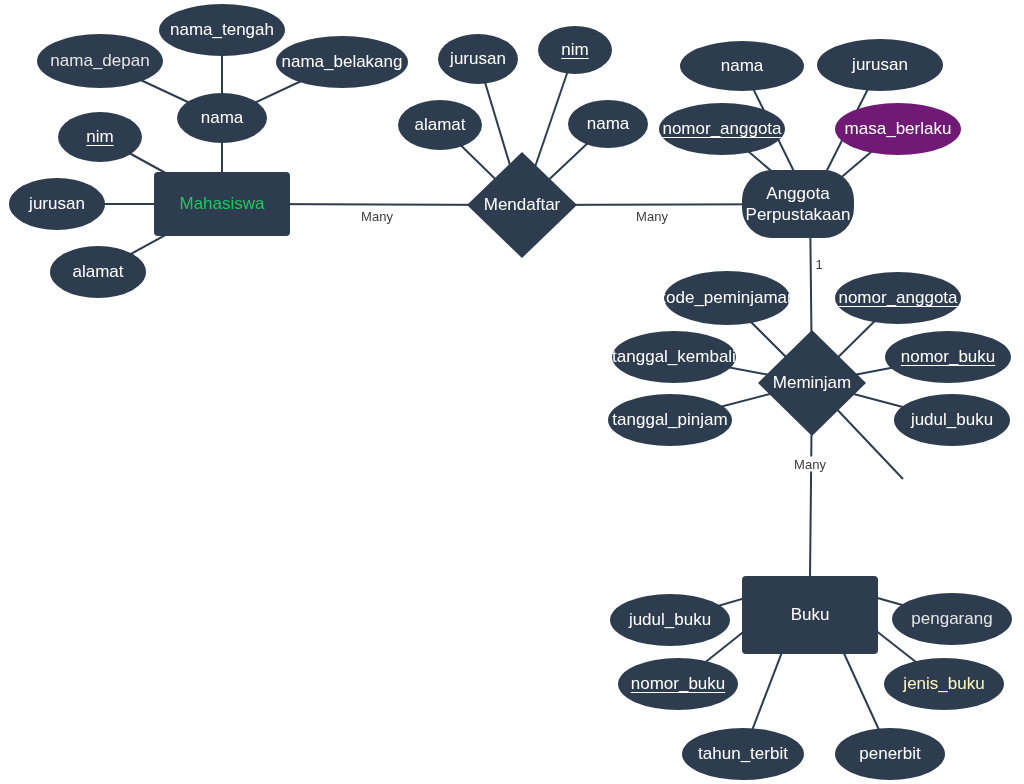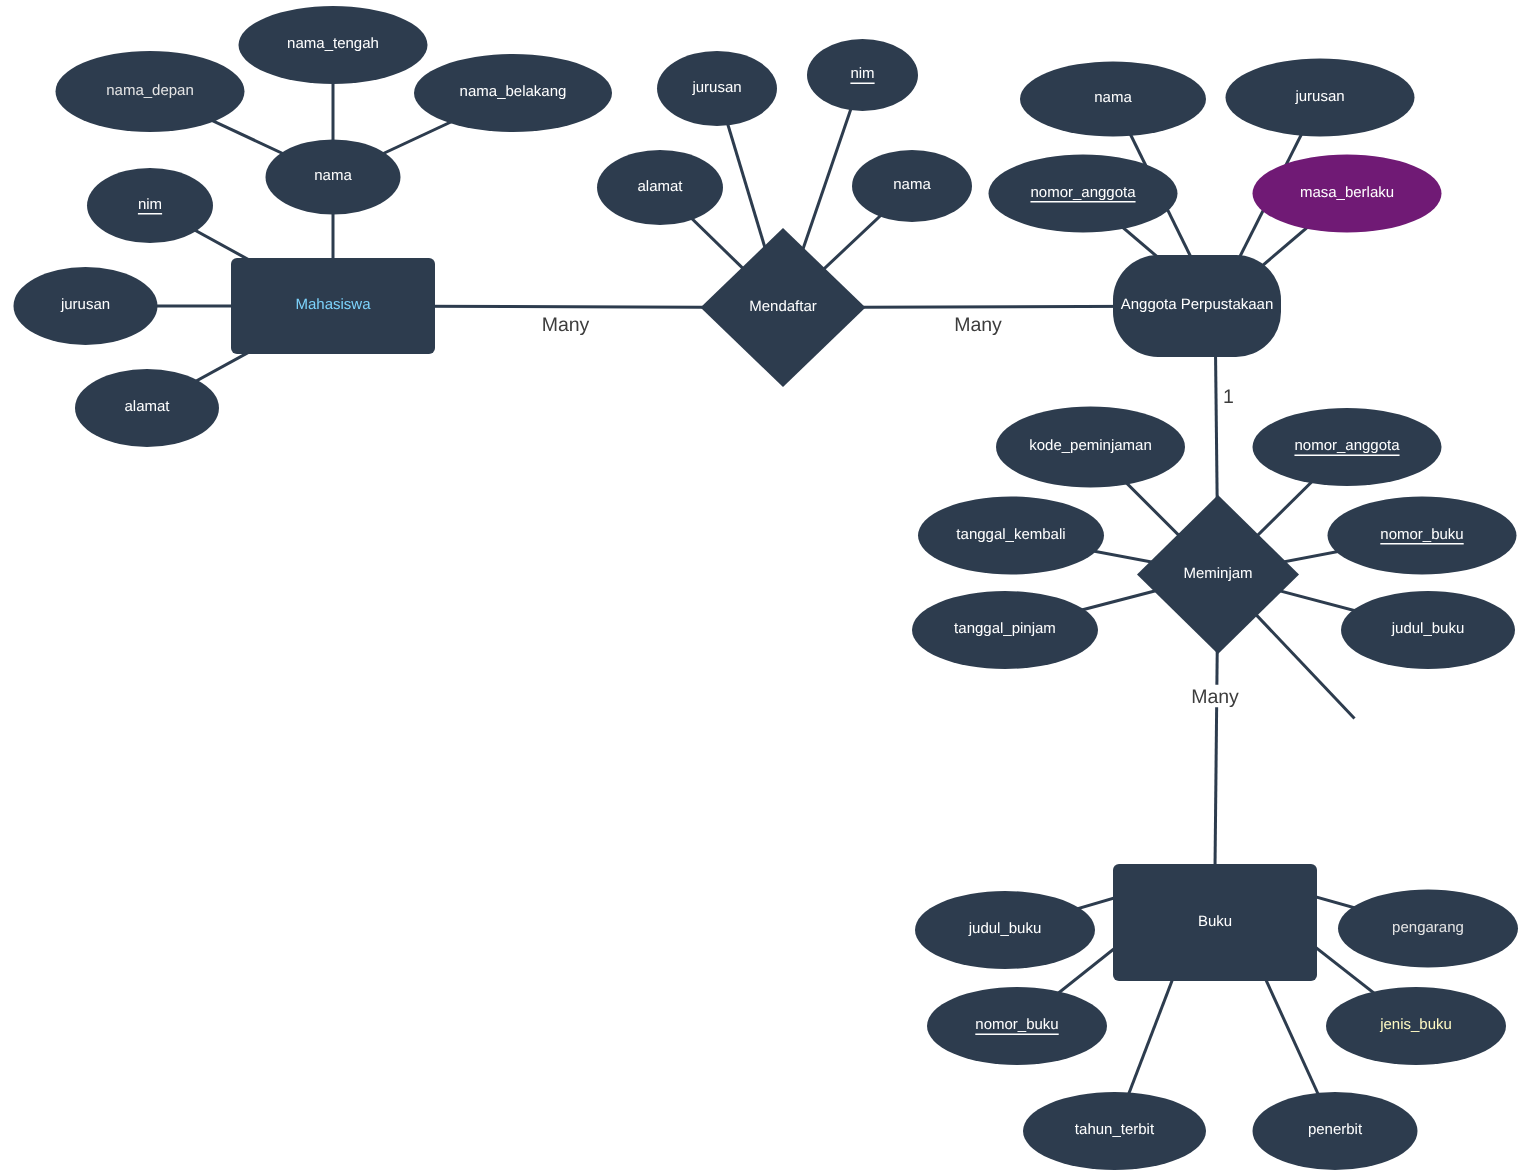--- a/index.html
+++ b/index.html
@@ -12,21 +12,21 @@
     overflow: hidden;
   }
   #edge-layer { position: absolute; left: 0; top: 0; }
   .node {
     position: absolute;
     display: flex;
     align-items: center;
     justify-content: center;
     text-align: center;
     color: #ffffff;
-    font-size: 10px;
+    font-size: 17px;
     line-height: 1.25;
   }
   .entity { border-radius: 4px; }
   .entity .lbl { display: block; max-width: 112px; }
   .attribute { border-radius: 50%; }
   .attribute .lbl { white-space: nowrap; }
   .attribute.key .lbl { text-decoration: underline; text-underline-offset: 3px; }
   .relationship .lbl { white-space: nowrap; }
   .edge-label {
     position: absolute;
@@ -68,21 +68,21 @@
       <line x1="670" y1="420" x2="812" y2="383" stroke="#2d3c4e" stroke-width="2"></line>
       <line x1="952" y1="420" x2="812" y2="383" stroke="#2d3c4e" stroke-width="2"></line>
       <line x1="903" y1="479" x2="812" y2="383" stroke="#2d3c4e" stroke-width="2"></line>
       <line x1="670" y1="620" x2="810" y2="579" stroke="#2d3c4e" stroke-width="2"></line>
       <line x1="952" y1="619" x2="810" y2="579" stroke="#2d3c4e" stroke-width="2"></line>
       <line x1="678" y1="684" x2="810" y2="579" stroke="#2d3c4e" stroke-width="2"></line>
       <line x1="944" y1="684" x2="810" y2="579" stroke="#2d3c4e" stroke-width="2"></line>
       <line x1="743" y1="754" x2="810" y2="579" stroke="#2d3c4e" stroke-width="2"></line>
       <line x1="890" y1="754" x2="810" y2="579" stroke="#2d3c4e" stroke-width="2"></line>
     </svg>
-    <div class="node entity" style="left: 154px; top: 172px; width: 136px; height: 64px; background-color: rgb(45, 60, 78); color: #7dd3fc;">
+    <div class="node entity" style="left: 154px; top: 172px; width: 136px; height: 64px; background-color: rgb(45, 60, 78); color: #22c55e;">
       <span class="lbl">Mahasiswa</span>
     </div>
     <div class="node entity" style="left: 742px; top: 170px; width: 112px; height: 68px; background-color: rgb(45, 60, 78); color: rgb(255, 255, 255); border-radius: 30px;">
       <span class="lbl">Anggota Perpustakaan</span>
     </div>
     <div class="node entity" style="left: 742px; top: 576px; width: 136px; height: 78px; background-color: rgb(45, 60, 78); color: rgb(255, 255, 255);">
       <span class="lbl">Buku</span>
     </div>
     <div class="node relationship" style="left: 467px; top: 152px; width: 110px; height: 106px; background-color: rgb(45, 60, 78); color: rgb(255, 255, 255); clip-path: polygon(50% 0%, 100% 50%, 50% 100%, 0% 50%);">
       <span class="lbl">Mendaftar</span>

